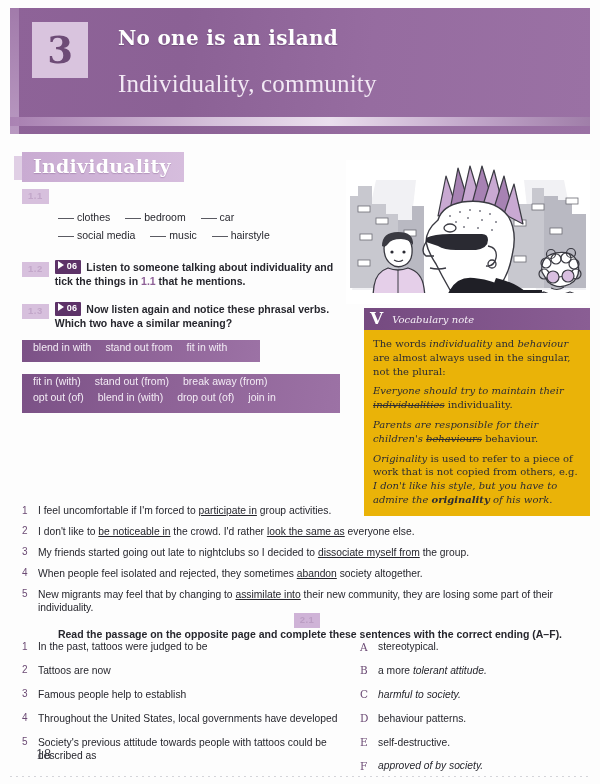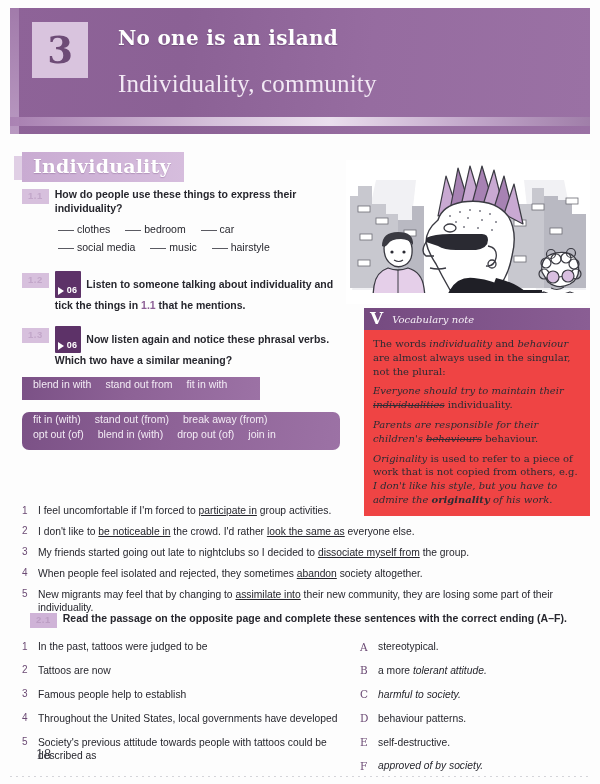--- a/index.html
+++ b/index.html
@@ -77,24 +77,24 @@
     padding:2px 6px 2px 6px;margin-right:6px;margin-top:1px;
     letter-spacing:.5px;
     line-height:1.15;
   }
   .extext{
     font-size:10.5px;font-weight:bold;line-height:1.32;color:#27272e;
     flex:1 1 auto;
   }
   .extext .pv{color:#8d5f96;}
   .audio{
-    display:inline-flex;align-items:center;
+    display:inline-flex;align-items:flex-start;
     background:#5d3268;color:#ffffff;
     font-size:9px;font-weight:bold;
-    padding:14px 4px 1px 3px;margin-right:5px;
+    padding:1px 4px 1px 3px;margin-right:5px;
     vertical-align:middle;position:relative;top:-1px;
     border-radius:1px;
   }
   .audio .tri{
     width:0;height:0;border-left:6px solid #ffffff;
     border-top:4px solid transparent;border-bottom:4px solid transparent;
     margin-right:3px;
   }
   .audio .num{letter-spacing:.3px;}
   .bookicon{
@@ -143,21 +143,21 @@
     height:22px;display:flex;align-items:center;padding-left:6px;
   }
   .vocab-v{
     font-family:"DejaVu Serif", serif;font-weight:bold;font-size:17px;
     color:#ffffff;line-height:1;margin-right:9px;position:relative;top:-1px;
   }
   .vocab-title{
     font-family:"DejaVu Serif", serif;font-style:italic;font-size:10px;color:#f6eff7;text-align:right;
   }
   .vocab-body{
-    background:#ef4444;padding:7px 9px 9px 9px;
+    background:#eab308;padding:7px 9px 9px 9px;
     font-family:"DejaVu Serif", serif;
     font-size:10px;line-height:1.38;color:#2c2c33;
   }
   .vocab-body p{margin:0 0 6px 0;}
   .vocab-body p:last-child{margin-bottom:0;}
   .vocab-body i{font-style:italic;}
   .vocab-body .strike{text-decoration:line-through;}
   .vocab-body .bld{font-weight:bold;font-style:italic;}
 
   
@@ -165,21 +165,21 @@
   .sentlist .row{display:flex;align-items:flex-start;margin-bottom:7px;}
   .sentlist .n{
     flex:0 0 16px;font-size:10px;color:#6b4a74;font-weight:normal;
     padding-top:.5px;
   }
   .sentlist .t{flex:1 1 auto;font-size:10.3px;line-height:1.35;color:#26262d;}
   .sentlist .t u{text-decoration:underline;text-underline-offset:1px;}
 
   
   .ex21{position:absolute;left:30px;top:612px;width:560px;}
-  .ex21-head{display:flex;align-items:flex-start;}
+  .ex21-head{display:flex;align-items:center;flex-direction:column;}
   .ex21-head .exnum{background:#cfb3d7;color:#bb9dc3;}
   .ex21-head .extext{font-size:10.5px;}
   .twocol{
     position:absolute;left:22px;top:640px;width:568px;
     display:flex;
   }
   .colA{width:330px;}
   .colB{width:230px;margin-left:8px;}
   .twocol .row{display:flex;align-items:flex-start;margin-bottom:10px;}
   .twocol .n{flex:0 0 16px;font-size:10px;color:#6b4a74;padding-top:.5px;}
@@ -213,21 +213,20 @@
     <div class="banner-sub">Individuality, community</div>
   </div>
 
   <div class="sec-head-tab"></div>
   <div class="sec-head">Individuality</div>
 
   <div class="lcol">
 
     <div class="ex">
       <div class="exnum">1.1</div>
-      <div class="extext">How do people use these things to express their individuality?</div>
     </div>
     <div class="blanks" style="margin-left:36px;">
       <span class="bl"></span><span>clothes</span><span class="sp"></span>
       <span class="bl"></span><span>bedroom</span><span class="sp"></span>
       <span class="bl"></span><span>car</span><br>
       <span class="bl"></span><span>social media</span><span class="sp"></span>
       <span class="bl"></span><span>music</span><span class="sp"></span>
       <span class="bl"></span><span>hairstyle</span>
     </div>
 
@@ -249,21 +248,21 @@
             <span class="num">06</span>
           </span><span>Now listen again and notice these phrasal verbs. Which two have a similar meaning?</span>
       </div>
     </div>
 
     <div class="pvbox" style="width:216px;">
       <span class="g">blend in with</span><span class="g">stand out from</span><span class="g">fit in with</span>
     </div>
 
 
-    <div class="pvbox" style="width:296px;border-radius:7px;">
+    <div class="pvbox" style="width:296px;">
       <span class="g">fit in (with)</span><span class="g">stand out (from)</span><span class="g">break away (from)</span><br>
       <span class="g">opt out (of)</span><span class="g">blend in (with)</span><span class="g">drop out (of)</span><span class="g">join in</span>
     </div>
   </div>
 
   <div class="illus">
     <svg width="244" height="144" viewBox="0 0 244 144">
       <rect x="0" y="0" width="244" height="144" fill="#ffffff"></rect>
 
       <polygon points="30,20 70,20 58,130 6,130" fill="#f1f1f4"></polygon>

